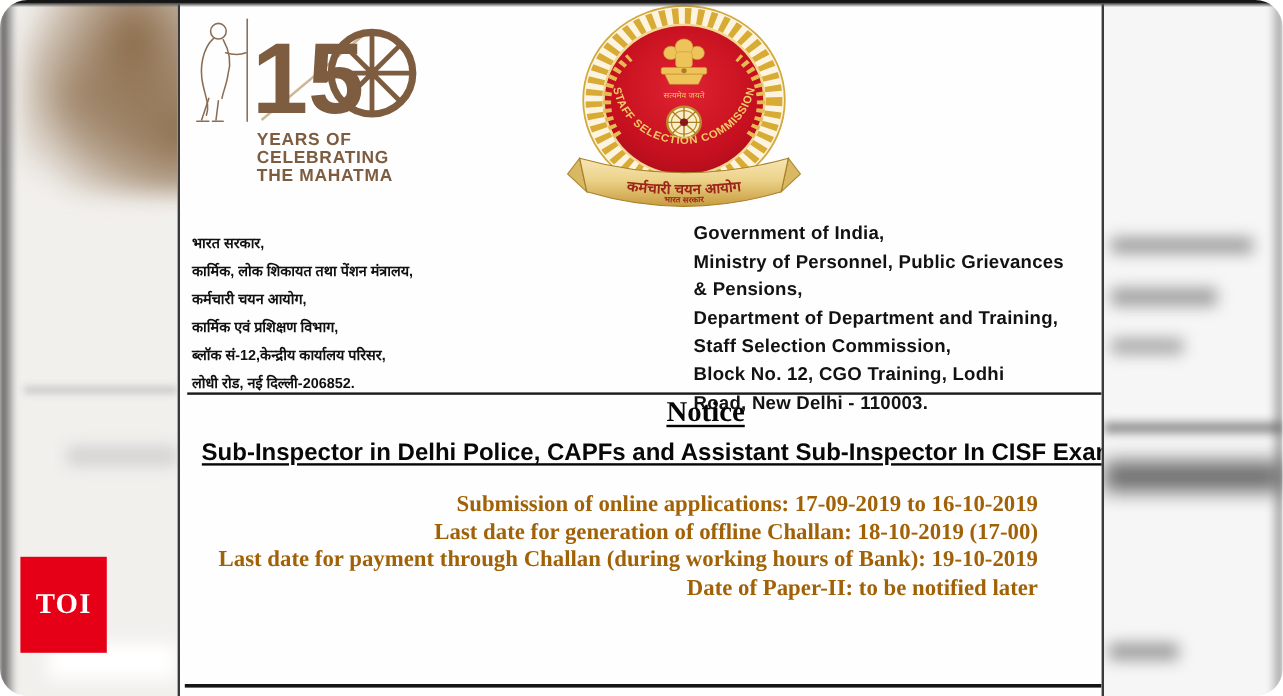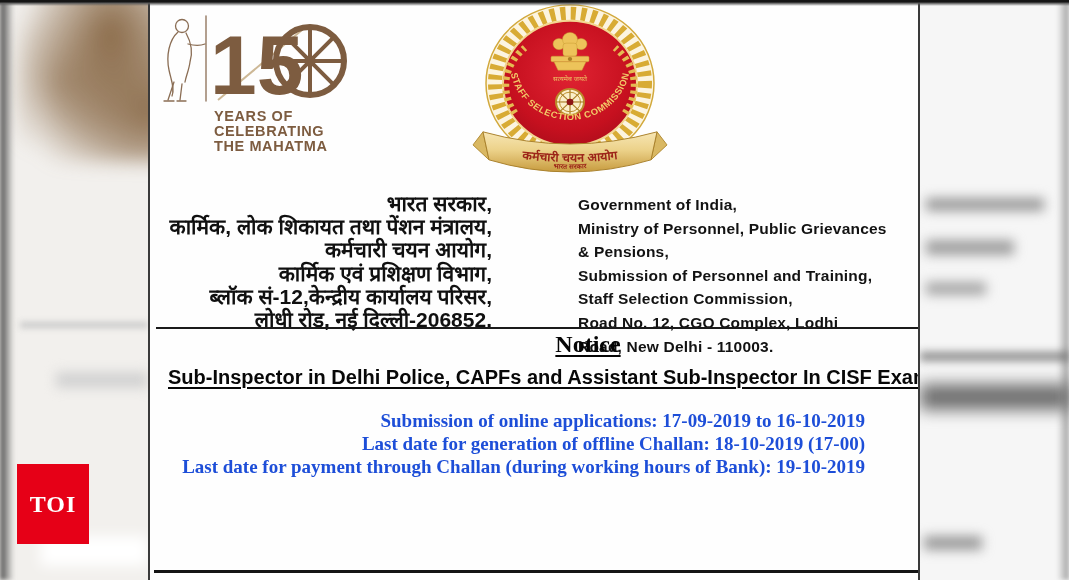--- a/index.html
+++ b/index.html
@@ -1,17 +1,17 @@
 <!DOCTYPE html>
 <html><head>
 <meta charset="utf-8">
 <style>
   html,body{margin:0;padding:0;background:#ffffff;}
   .page{position:relative;width:1069px;height:580px;overflow:hidden;background:#ffffff;
-        font-family:"Liberation Sans",sans-serif;color:#0d0d0d;}
+        font-family:"Liberation Sans",sans-serif;color:#0d0d0d;border-radius:23px;}
 
   
   .strip{position:absolute;top:0;height:580px;overflow:hidden;}
   .strip-left{left:0;width:148px;background:#f2f0ed;}
   .strip-left .edge{position:absolute;left:0;top:0;width:14px;height:580px;
         background:linear-gradient(90deg,#4a4a4a,rgba(74,74,74,0));filter:blur(2px);}
   .strip-left .blob-brown{position:absolute;left:18px;top:-18px;width:150px;height:180px;
         background:radial-gradient(ellipse at 62% 28%,rgba(134,101,66,.95),rgba(134,101,66,0) 68%),
                    radial-gradient(ellipse at 88% 72%,rgba(134,101,66,.9),rgba(134,101,66,0) 62%),
                    radial-gradient(ellipse at 30% 55%,rgba(134,101,66,.55),rgba(134,101,66,0) 55%);
@@ -37,38 +37,38 @@
   .doc{position:absolute;left:148px;top:0;width:772px;height:580px;box-sizing:border-box;
        background:#fefefe;border-left:2px solid #3a3a3a;border-right:2px solid #3a3a3a;overflow:hidden;}
 
   
   .mahatma{position:absolute;left:2px;top:4px;width:215px;height:148px;}
 
   
   .emblem{position:absolute;left:317px;top:3px;width:206px;height:183px;}
 
   
-  .addr-hi{position:absolute;left:10px;top:192px;width:332px;text-align:right;
-           font-weight:bold;font-size:21px;line-height:23.2px;color:#101010;}
-  .addr-en{position:absolute;left:428px;top:193px;width:345px;text-align:left;
+  .addr-hi{position:absolute;left:10px;top:192px;width:332px;text-align:left;
+           font-weight:bold;font-size:12px;line-height:23.2px;color:#101010;}
+  .addr-en{position:absolute;left:428px;top:183px;width:345px;text-align:left;
            font-weight:bold;font-size:15.5px;line-height:23.6px;color:#121212;letter-spacing:.2px;}
 
   .rule-mid{position:absolute;left:6px;right:0;top:327px;height:2px;background:#1a1a1a;}
   .rule-bottom{position:absolute;left:4px;right:0;top:570px;height:3px;background:#141414;}
 
   .notice-title-wrap{position:absolute;left:108px;right:0;top:331px;text-align:center;}
   .notice-title{font-family:"Liberation Serif",serif;font-weight:bold;font-size:24px;
         text-decoration:underline;text-decoration-thickness:2px;text-underline-offset:3px;color:#050505;}
 
   .notice-subtitle{position:absolute;left:18px;right:-4px;top:366px;white-space:nowrap;overflow:hidden;
         font-weight:bold;font-size:20px;color:#080808;
         text-decoration:underline;text-decoration-thickness:2px;text-underline-offset:3px;}
 
   .schedule{position:absolute;left:0;right:53px;top:409px;text-align:right;
-        font-family:"Liberation Serif",serif;font-weight:bold;font-size:19px;line-height:23.2px;color:#1d4ed8;}
+        font-family:"Liberation Serif",serif;font-weight:bold;font-size:19px;line-height:23.2px;color:#a16207;}
 
   
   .toi{position:absolute;left:17px;top:464px;width:72px;height:80px;background:#e60017;z-index:6;
        display:flex;align-items:center;justify-content:center;}
   .toi span{font-family:"Liberation Serif",serif;font-weight:bold;font-size:24px;color:#ffffff;letter-spacing:1px;}
 </style>
 </head>
 <body>
 
 <div class="page">
@@ -186,38 +186,39 @@
       <div>कर्मचारी चयन आयोग,</div>
       <div>कार्मिक एवं प्रशिक्षण विभाग,</div>
       <div>ब्लॉक सं-12,केन्द्रीय कार्यालय परिसर,</div>
       <div>लोधी रोड, नई दिल्ली-206852.</div>
     </div>
 
     <div class="addr-en">
       <div>Government of India,</div>
       <div>Ministry of Personnel, Public Grievances</div>
       <div>&amp; Pensions,</div>
-      <div>Submission of Personnel and Training,</div>
+      <div>Department of Department and Training,</div>
       <div>Staff Selection Commission,</div>
-      <div>Road No. 12, CGO Complex, Lodhi</div>
+      <div>Block No. 12, CGO Training, Lodhi</div>
       <div>Road, New Delhi - 110003.</div>
     </div>
 
     <div class="rule-mid"></div>
 
     <div class="notice-title-wrap">
       <span class="notice-title">Notice</span>
     </div>
 
     <div class="notice-subtitle">Sub-Inspector in Delhi Police, CAPFs and Assistant Sub-Inspector In CISF Examinati</div>
 
     <div class="schedule">
       <div>Submission of online applications: 17-09-2019 to 16-10-2019</div>
       <div>Last date for generation of offline Challan: 18-10-2019 (17-00)</div>
       <div>Last date for payment through Challan (during working hours of Bank): 19-10-2019</div>
+      <div>Date of Paper-II: to be notified later</div>
     </div>
 
     <div class="rule-bottom"></div>
   </div>
 
   <div class="toi">
     <span>TOI</span>
   </div>
 
 </div>

